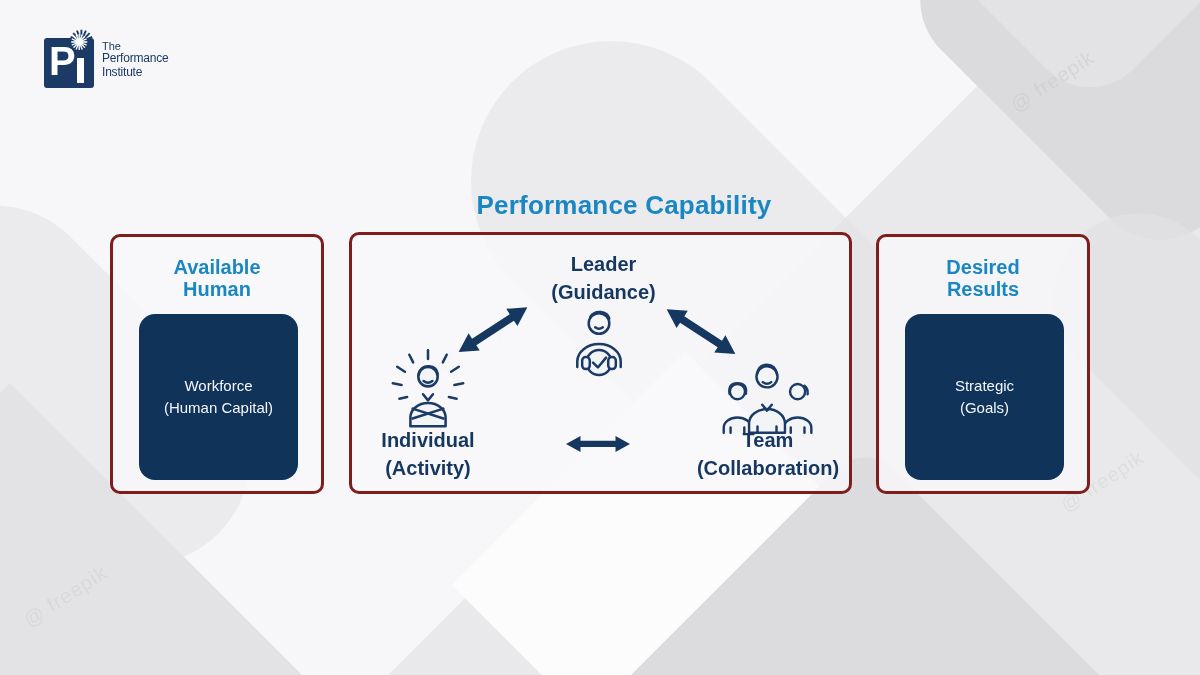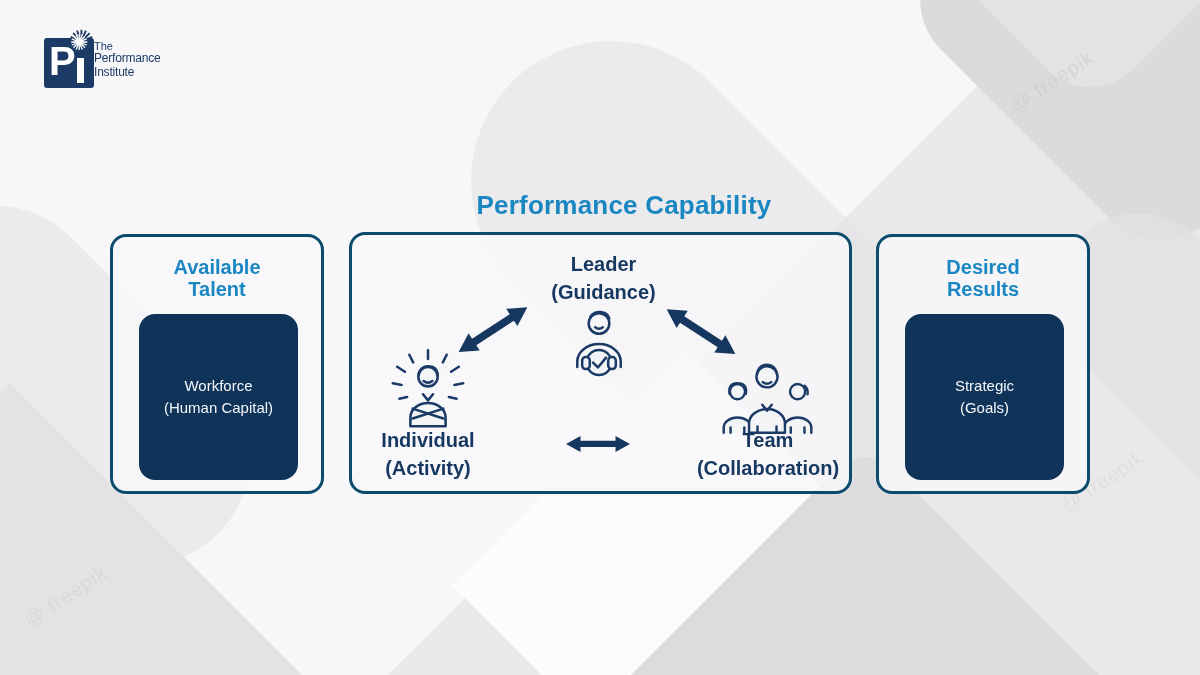--- a/index.html
+++ b/index.html
@@ -27,31 +27,31 @@
   .wm4 { left:1055px; top:470px; opacity:.3; }
 
   
   .logo { position:absolute; left:44px; top:38px; z-index:3; display:flex; align-items:flex-start; }
   .logo-mark { position:relative; width:50px; height:50px; }
   .logo-star-outer { position:absolute; left:24px; top:-12px; font-size:32px; color:#1b3a66; z-index:1; line-height:1; }
   .logo-square { position:absolute; inset:0; background:#1b3a66; border-radius:3px; z-index:2; }
   .logo-p { position:absolute; left:5px; top:3px; z-index:3; color:#ffffff; font-size:40px; font-weight:bold; line-height:1; }
   .logo-i-stem { position:absolute; left:33px; top:20px; width:7px; height:25px; background:#ffffff; z-index:3; }
   .logo-star-inner { position:absolute; left:26px; top:-6px; font-size:22px; color:#ffffff; z-index:4; line-height:1; }
-  .logo-text { color:#1b3a66; padding-top:2px; }
+  .logo-text { margin-left:8px; color:#1b3a66; padding-top:2px; }
   .logo-text .small { font-size:11px; line-height:1.1; }
   .logo-text .big { font-size:12px; line-height:1.15; letter-spacing:-0.2px; }
 
   
   .main-title { position:absolute; left:0; top:190px; width:1200px; text-align:center; z-index:3;
                 color:#1a87c3; font-size:26px; font-weight:bold; letter-spacing:0.2px;margin-left:24px; }
 
   
   .panel { position:absolute; z-index:2; background:rgba(248,248,250,0.82);
-           border:3px solid #0c4a6e; border-radius:16px; }
+           border:3px solid #7f1d1d; border-radius:10px; }
   .panel-left   { left:110px; top:234px; width:214px; height:260px; }
   .panel-center { left:349px; top:232px; width:503px; height:262px; }
   .panel-right  { left:876px; top:234px; width:214px; height:260px; }
 
   .panel-heading { margin-top:19px; text-align:center; color:#1a87c3; font-size:20px; font-weight:bold; line-height:1.1; }
 
   .dark-card { position:absolute; left:26px; top:77px; width:159px; height:166px; background:#10335a;
                border-radius:16px; display:flex; flex-direction:row; justify-content:center; align-items:center;
                color:#f4f6f9; font-size:15px; text-align:center; line-height:1.5; }
   .dark-card p + p { margin-top:18px; }
@@ -111,21 +111,21 @@
       <div class="big">Performance</div>
       <div class="big">Institute</div>
     </div>
   </div>
 
   <div class="main-title">Performance Capability</div>
 
   <div class="panel panel-left">
     <div class="panel-heading">
       <span>Available</span><br>
-      <span>Talent</span>
+      <span>Human</span>
     </div>
     <div class="dark-card">
       <p>
         <span>Workforce</span><br>
         <span>(Human Capital)</span>
       </p>
     </div>
   </div>
 
   <div class="panel panel-center">

